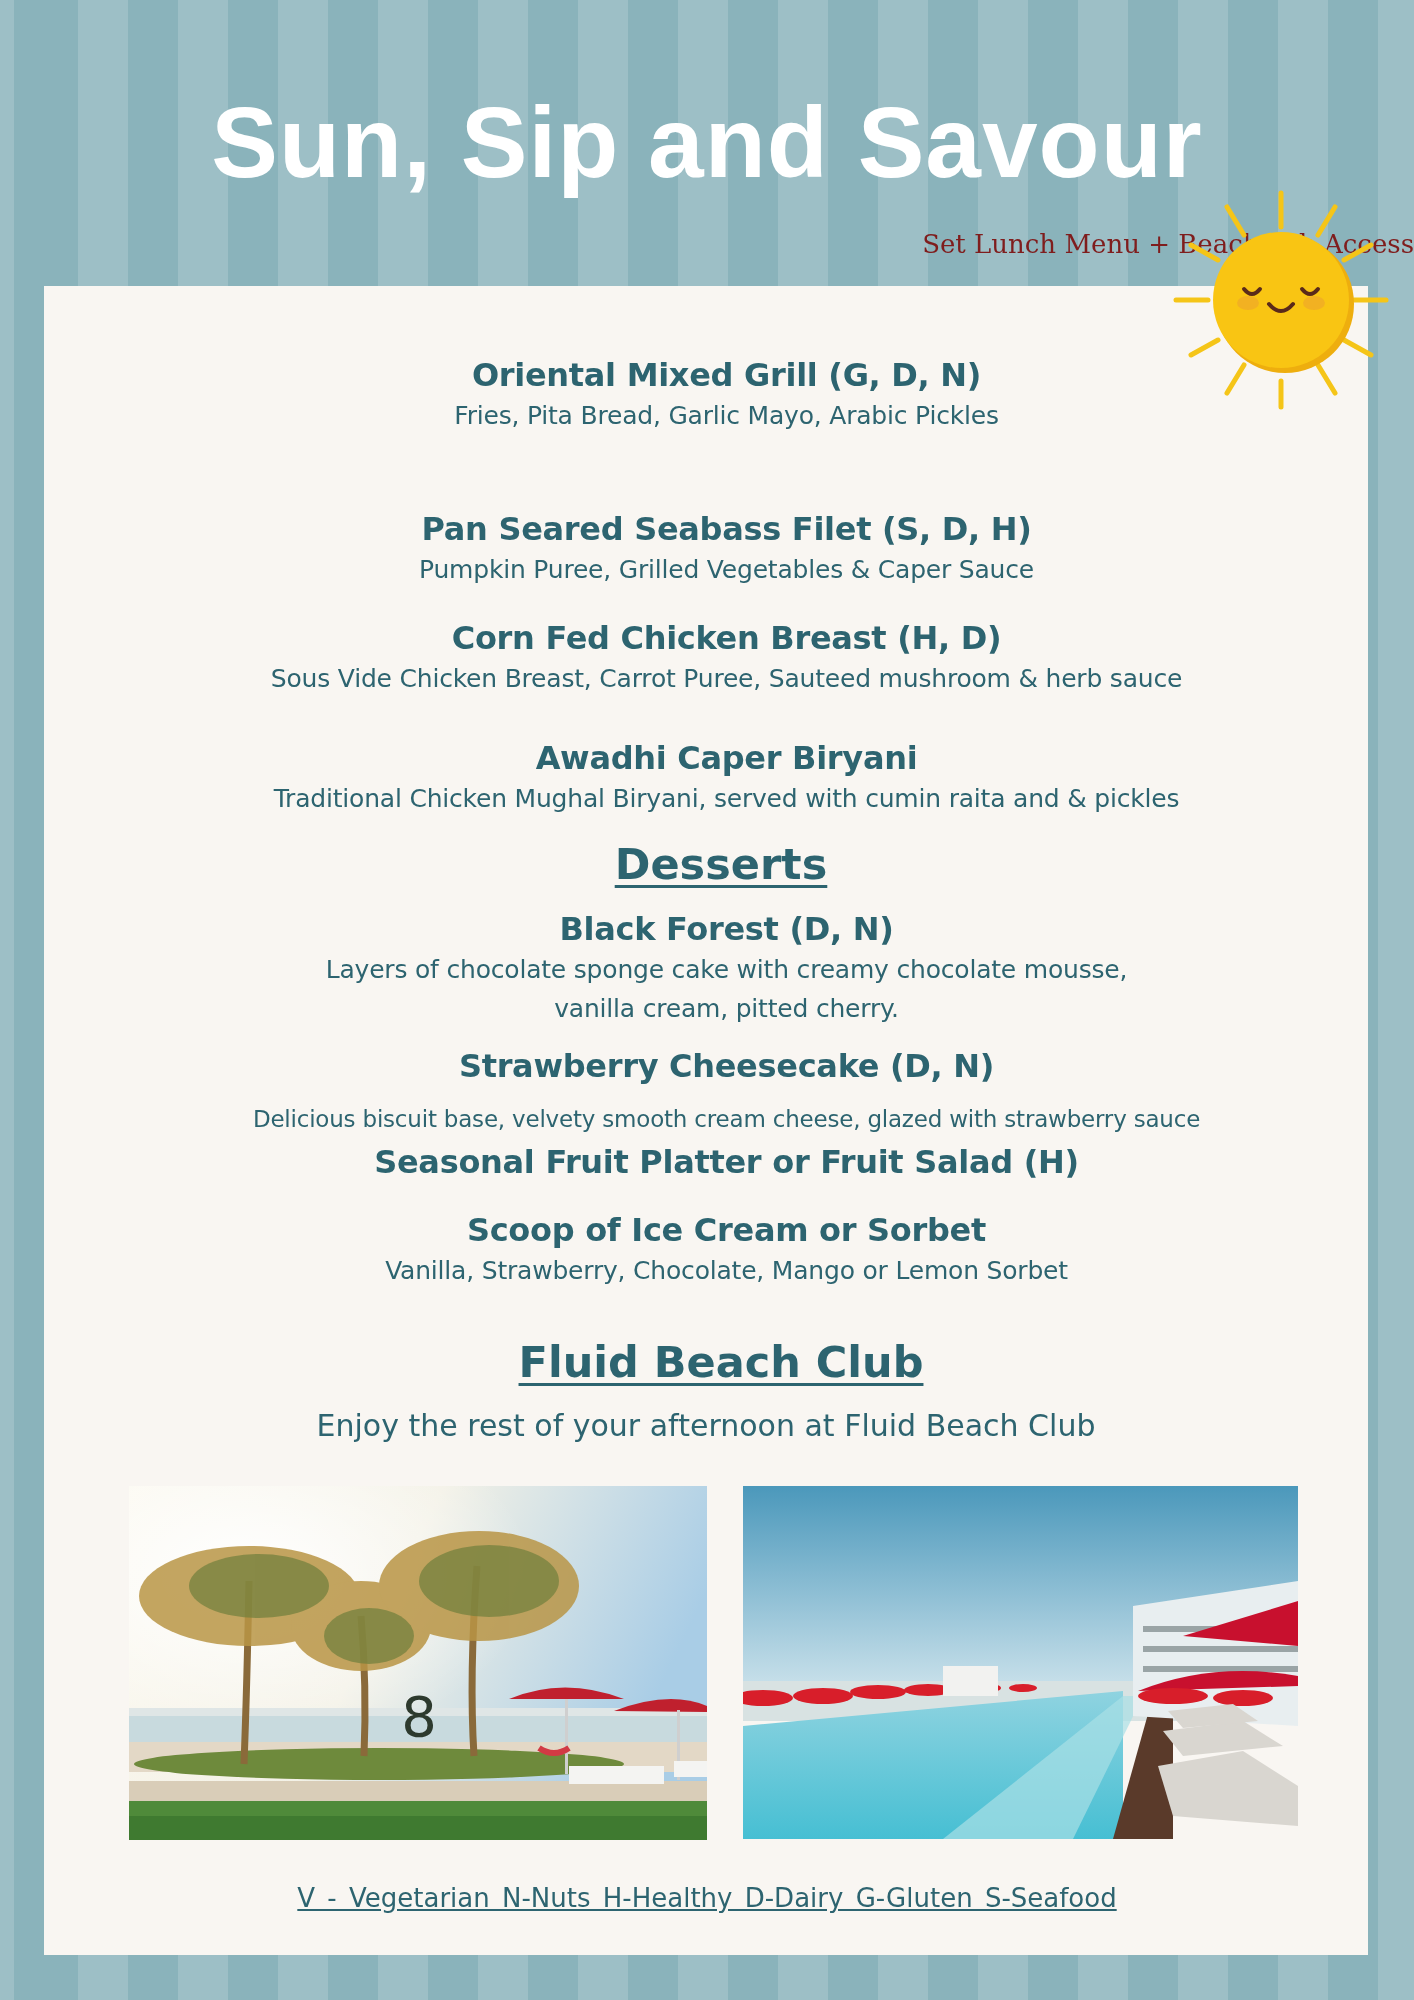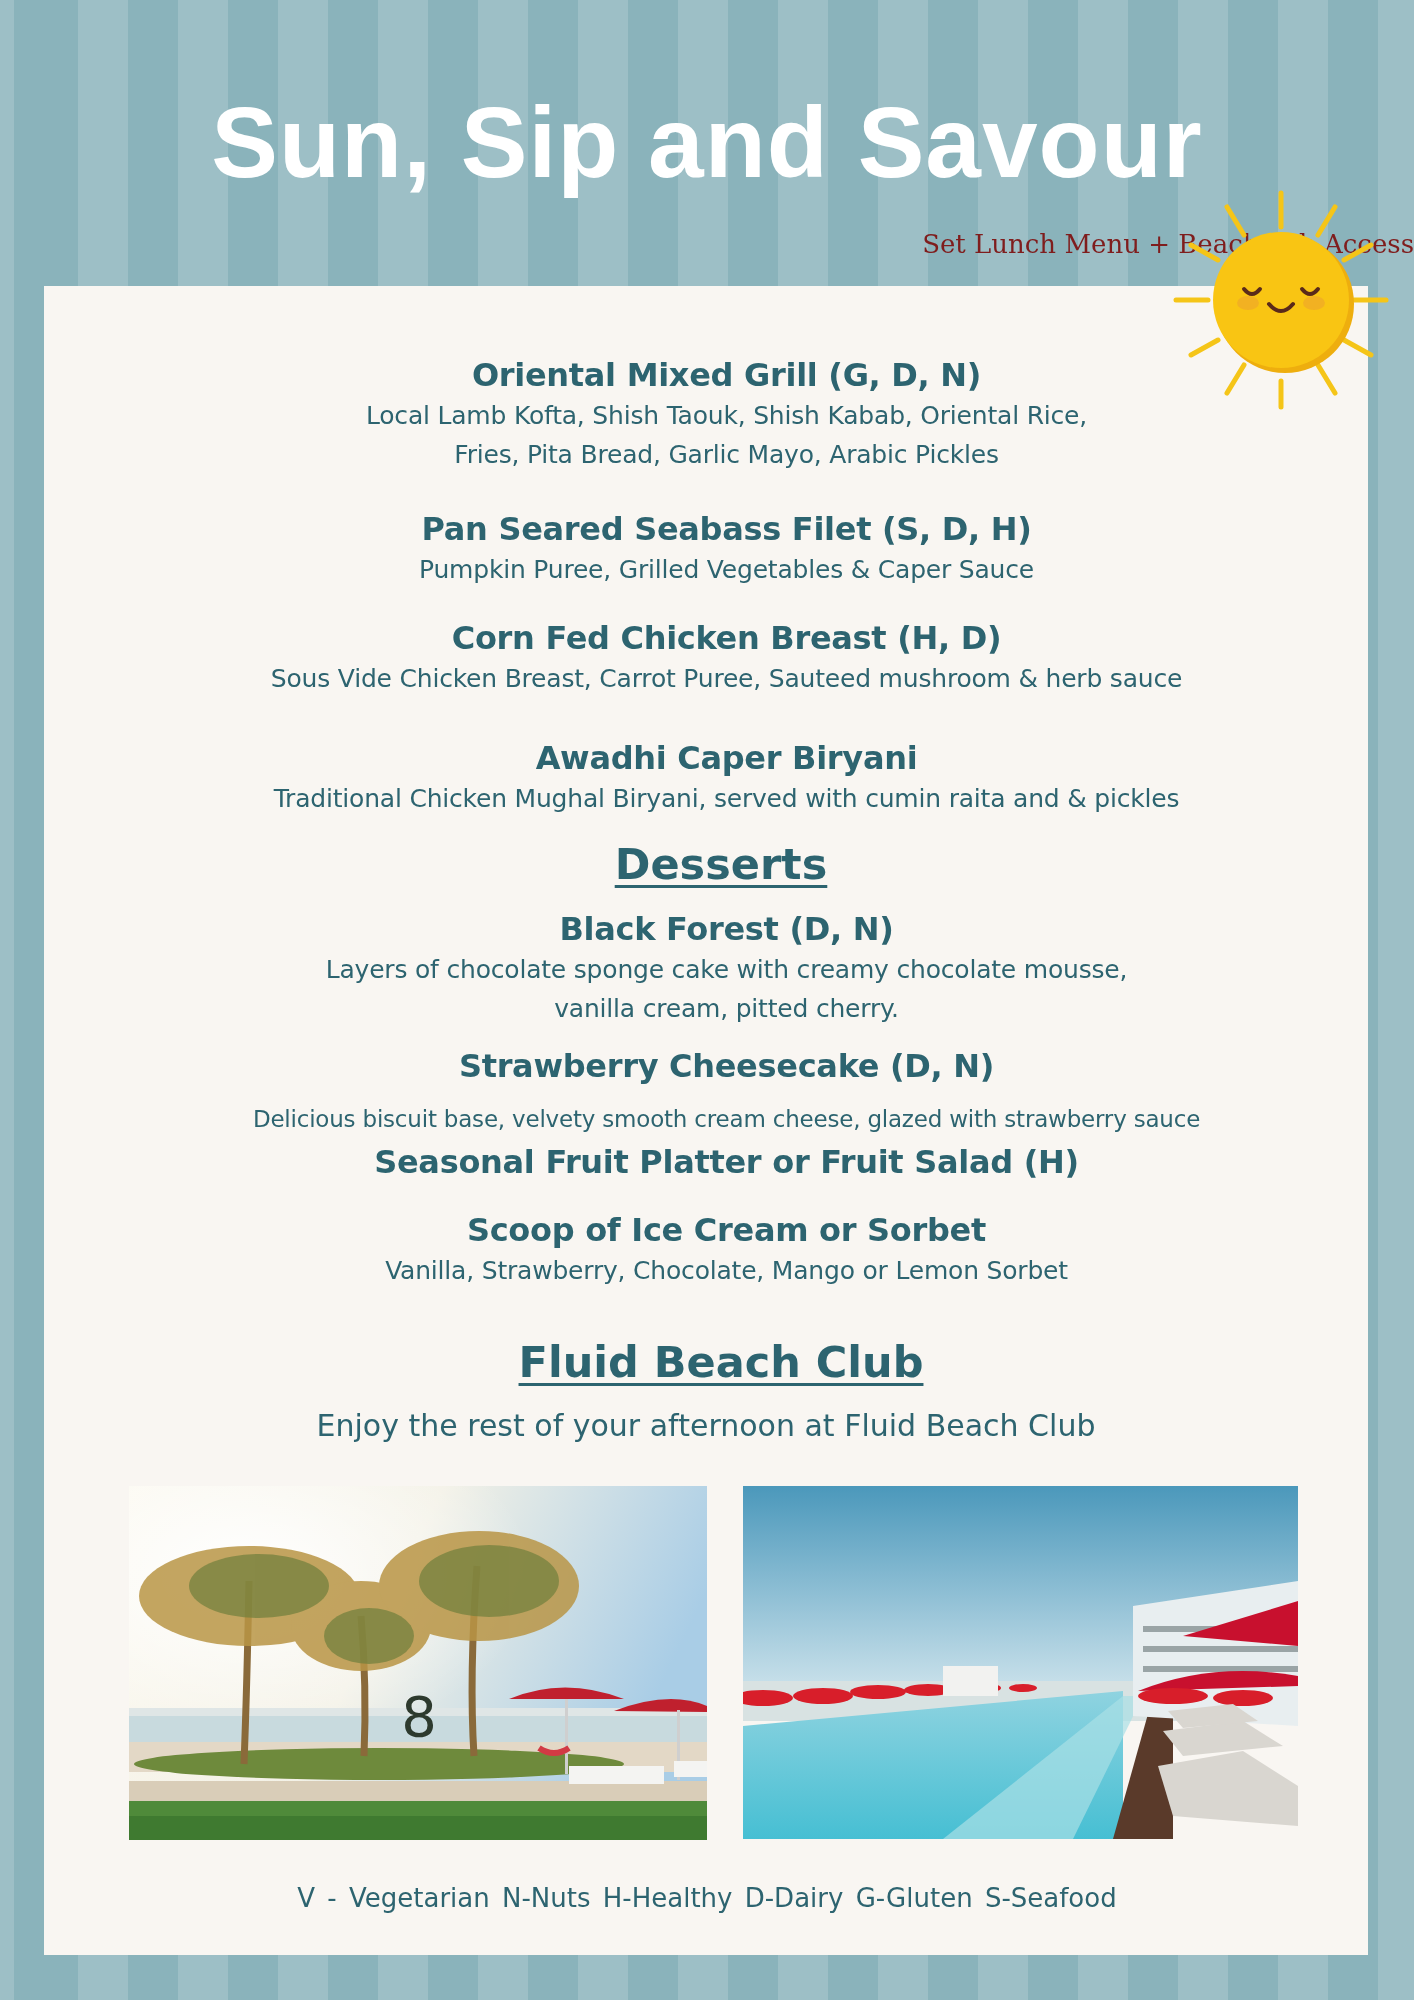--- a/index.html
+++ b/index.html
@@ -70,20 +70,21 @@
       position: absolute; left: 0; right: 0; text-align: center;
       font-size: 30px; line-height: 40px; color: #2d6470;
     }
     .photo {
       position: absolute; overflow: hidden;
     }
     .legend {
       position: absolute; left: 0; right: 0; text-align: center;
       font-size: 26px; line-height: 36px; color: #2d6470;
       word-spacing: 4px;
+      text-decoration: underline;
     }
   </style>
 </head>
 <body>
 
 <div class="stripes"></div>
 
 <h1 class="title">Sun, Sip and Savour</h1>
 <div class="subtitle">Set Lunch Menu + Beachclub Access</div>
 
@@ -112,21 +113,20 @@
     <path d="M78 104 Q86 114 94 104"></path>
     <path d="M136 104 Q144 114 152 104"></path>
     <path d="M103 119 Q115 133 127 119"></path>
   </g>
 </svg>
 
 <div class="content">
 
   <div class="dish" style="top:68px">
     <div class="dish-name">Oriental Mixed Grill (G, D, N)</div>
-    <div class="dish-desc">Local Lamb Kofta, Shish Taouk, Shish Kabab, Oriental Rice,</div>
     <div class="dish-desc">Fries, Pita Bread, Garlic Mayo, Arabic Pickles</div>
   </div>
 
   <div class="dish" style="top:222px">
     <div class="dish-name">Pan Seared Seabass Filet (S, D, H)</div>
     <div class="dish-desc">Pumpkin Puree, Grilled Vegetables &amp; Caper Sauce</div>
   </div>
 
   <div class="dish" style="top:331px">
     <div class="dish-name">Corn Fed Chicken Breast (H, D)</div>

